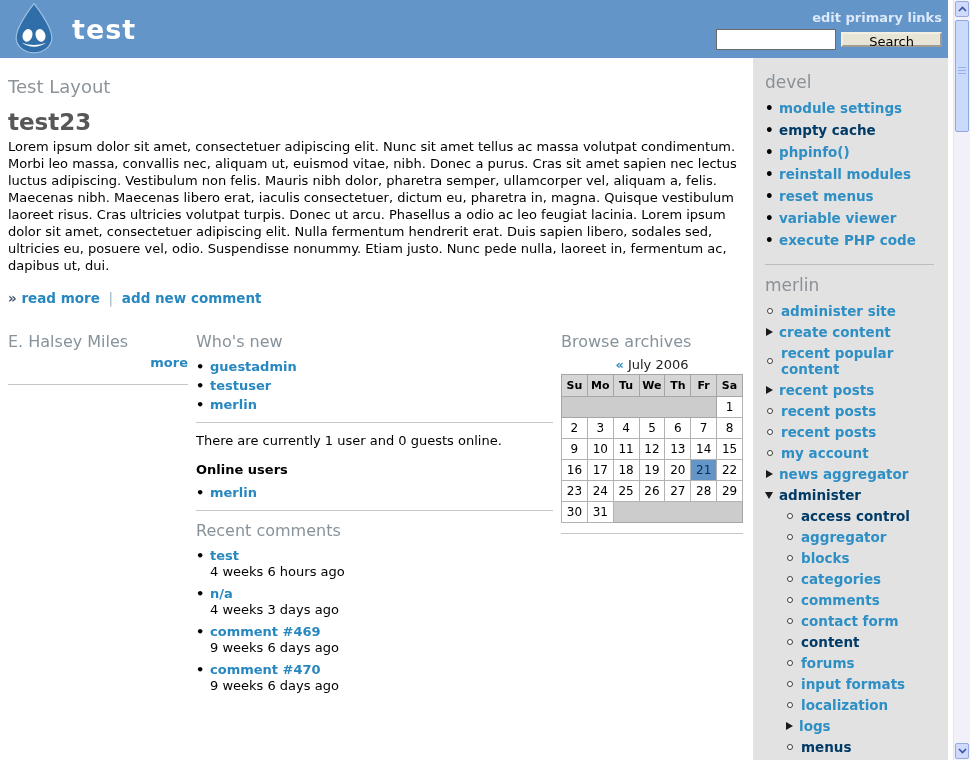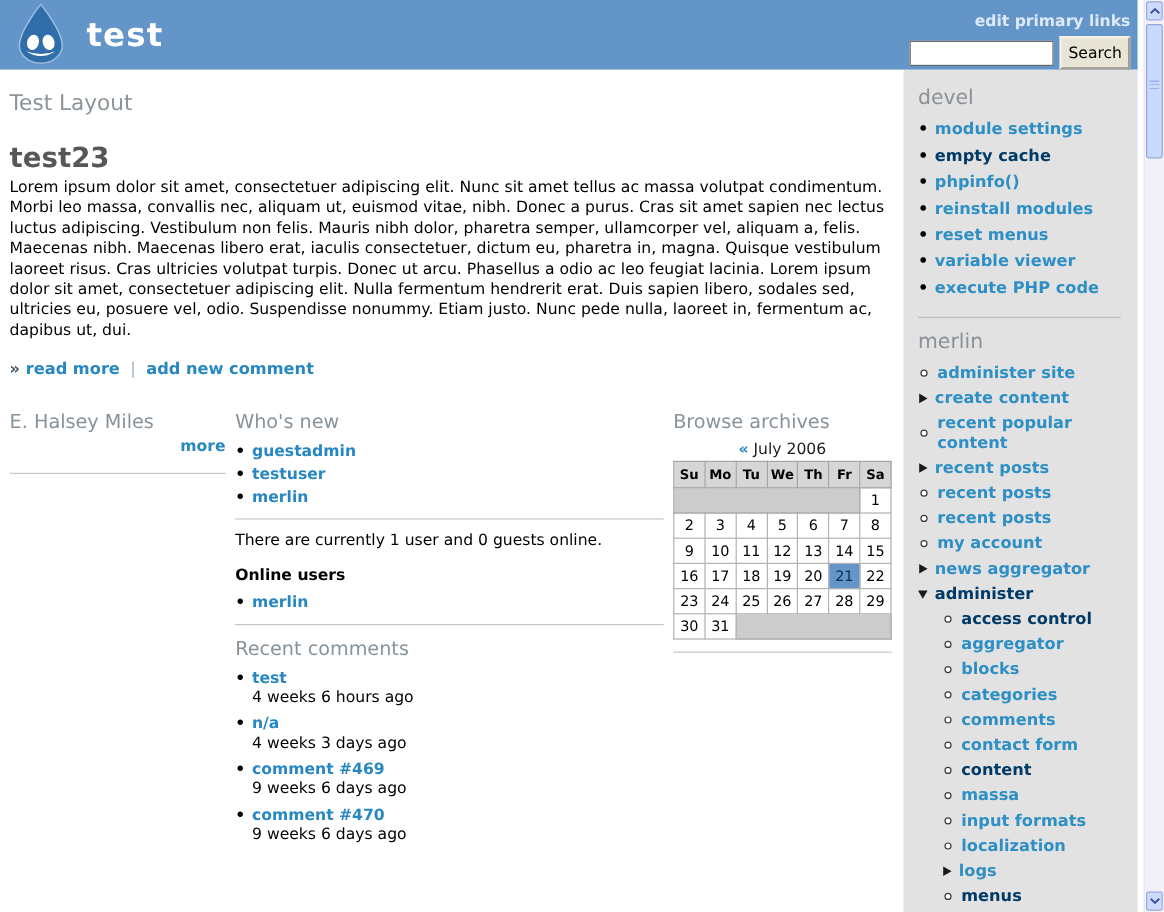--- a/index.html
+++ b/index.html
@@ -9,32 +9,32 @@
   .page { margin-right:22px; }
 
   
   .header { height:58px; background:#6495c8; display:flex; align-items:center; position:relative; }
   .logo { margin:2px 0 0 8px; flex:none; }
   .site-name { color:#fff; font-size:27px; font-weight:bold; margin-left:12px; text-decoration:none; letter-spacing:1px; }
   .header-right { position:absolute; right:6px; top:7px; text-align:right; }
   .edit-links { color:#dce9fa; font-weight:bold; font-size:13px; text-decoration:none; display:inline-block; margin-bottom:4px; }
   .search-row { display:flex; gap:5px; align-items:center; }
   .search-input { width:120px; height:21px; border:1px solid #6a6a6a; font-size:13px; padding:1px 3px; background:#fff; }
-  .search-btn { height:28px; background:#e9e5d6; border:2px outset #f2efe4; font-size:13px; padding:0 5px; color:#000; font-family:"DejaVu Sans",sans-serif; }
+  .search-btn { height:15px; background:#e9e5d6; border:2px outset #f2efe4; font-size:13px; padding:0 26px; color:#000; font-family:"DejaVu Sans",sans-serif; }
 
   
   .content-row { display:flex; height:702px; }
   .main { flex:1; min-width:0; padding:6px 10px 0 8px; overflow:hidden; }
   .sidebar { width:195px; flex:none; background:#e2e2e2; padding:4px 8px 0 12px; margin-left:0; overflow:hidden; }
 
   
   .breadcrumb { font-size:13px; font-weight:bold; margin:8px 0 4px; color:#44566a; }
   .breadcrumb a { color:#1c6fae; text-decoration:none; }
   .breadcrumb .sep { color:#5a6b7c; margin:0 3px; }
-  .page-title { font-size:18px; color:#8d9499; font-weight:normal; margin:12px 0 22px; }
+  .page-title { font-size:18px; color:#8d9499; font-weight:normal; margin:12px 0 12px; }
   .node-title { font-size:23px; color:#575757; font-weight:bold; margin:2px 0 3px; }
   .submitted { font-size:11px; color:#a2a2a2; margin-bottom:10px; }
   .submitted a { color:#2787c0; font-weight:bold; text-decoration:none; }
   .body-text { font-size:13px; line-height:17px; color:#000; }
   .node-links { margin-top:16px; font-size:13.5px; font-weight:bold; color:#44566a; }
   .node-links a { color:#2787c0; text-decoration:none; }
   .node-links .pipe { color:#9ab0c4; font-weight:normal; margin:0 4px; }
 
   
   .panels { display:flex; margin-top:26px; }
@@ -371,21 +371,21 @@
         <li>
             <span class="b-circle"></span>
             <a href="#" class="light">contact form</a>
           </li>
         <li>
             <span class="b-circle"></span>
             <a href="#" class="dark">content</a>
           </li>
         <li>
             <span class="b-circle"></span>
-            <a href="#" class="light">massa</a>
+            <a href="#" class="light">forums</a>
           </li>
         <li>
             <span class="b-circle"></span>
             <a href="#" class="light">input formats</a>
           </li>
         <li>
             <span class="b-circle"></span>
             <a href="#" class="light">localization</a>
           </li>
         <li>

